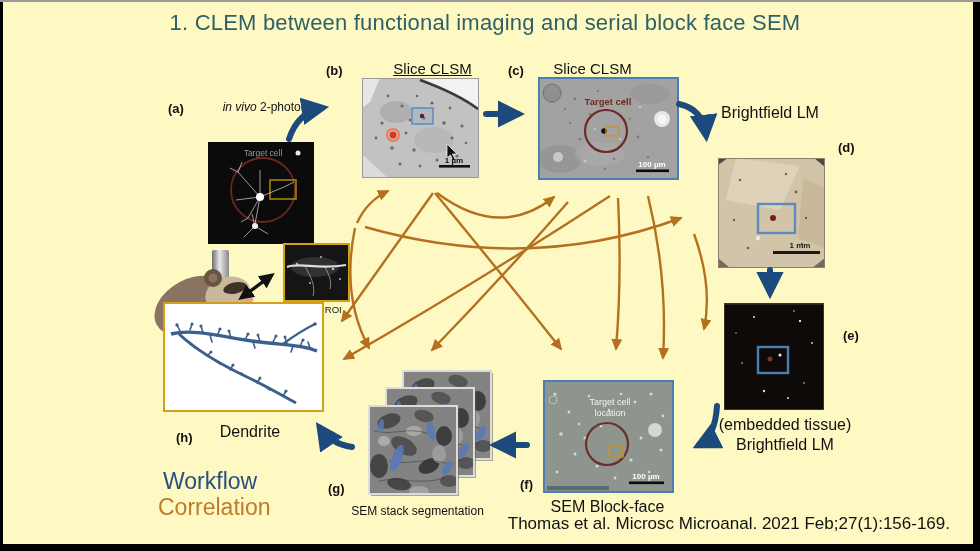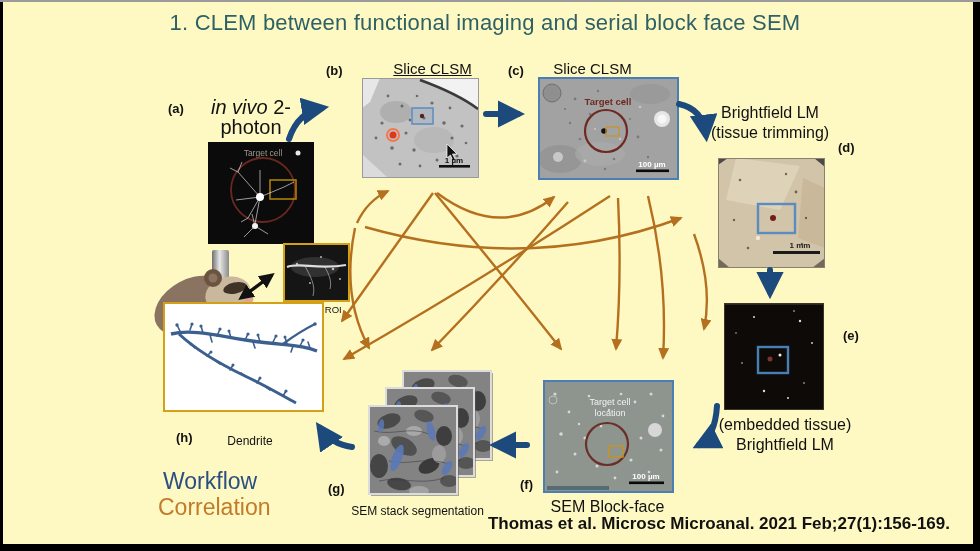--- a/index.html
+++ b/index.html
@@ -8,41 +8,41 @@
   .abs{position:absolute;}
   .ctr{text-align:center;}
   #title{left:0;right:10px;top:10px;font-size:22px;color:#2e6066;letter-spacing:.2px;}
   .plabel{font-weight:bold;font-size:13px;color:#111;}
   .ptitle{font-size:15px;color:#111;line-height:19px;}
   .small-cap{font-size:9.5px;color:#111;}
   .gold-border{border:2px solid #d4a017;background:#fff;}
   .blue-border{border:2px solid #4a7fb5;}
   #legend-workflow{left:163px;top:468px;font-size:23px;color:#2b4f80;}
   #legend-correlation{left:158px;top:494px;font-size:23px;color:#c07b2b;}
-  #citation{left:480px;width:470px;top:514px;font-size:17px;color:#111;text-align:right;font-weight:bold;}
+  #citation{left:480px;width:470px;top:514px;font-size:17px;color:#111;text-align:right;}
   .bar{background:#000;}
   svg{display:block;}
   .noptr{pointer-events:none;}
   #objective{left:212px;top:250px;width:17px;height:32px;border-radius:2px;
     background:linear-gradient(90deg,#6e6e6e,#e8e8e8 45%,#8a8a8a);border-bottom:3px solid #555;}
 </style>
 </head>
 <body>
 
 <div id="slide">
 
   <div class="abs bar" style="left:0;top:0;width:3px;height:551px;"></div>
   <div class="abs bar" style="right:0;top:0;width:7px;height:551px;"></div>
   <div class="abs bar" style="left:0;bottom:0;width:980px;height:7px;"></div>
   <div class="abs" style="left:0;top:0;width:980px;height:2px;background:#9a9a9a;"></div>
 
   <div id="title" class="abs ctr">1. CLEM between functional imaging and serial block face SEM</div>
 
   <div class="abs plabel" style="left:168px;top:101px;">(a)</div>
-  <div class="abs ctr" style="left:186px;top:97px;width:130px;font-size:20px;line-height:20px;color:#111;">
+  <div class="abs ctr" style="left:200px;top:97px;width:130px;font-size:12px;line-height:20px;color:#111;">
     <span style="font-style:italic;">in vivo</span><span> 2-photon</span>
   </div>
 
   <svg class="abs" style="left:208px;top:142px;" width="106" height="102" viewBox="0 0 106 102">
     <rect width="106" height="102" fill="#0b0b0b"></rect>
     <text x="55" y="14" font-size="8.5" fill="#9f968c" text-anchor="middle" font-family="Liberation Sans,sans-serif">Target cell</text>
     <circle cx="55" cy="48" r="32" fill="none" stroke="#6e2a22" stroke-width="1.8" opacity=".95"></circle>
     <rect x="62" y="38" width="26" height="19" fill="none" stroke="#b8860b" stroke-width="1.5"></rect>
     <g stroke="#fff" stroke-width=".8" opacity=".75">
       <path d="M52 55 L30 30 M52 55 L40 76 M52 55 L76 45 M52 55 L52 28 M52 55 L28 58 M52 55 L47 82 M30 30 L22 26 M30 30 L34 20 M76 45 L86 40 M40 76 L33 80"></path>
@@ -159,21 +159,20 @@
       <circle cx="66" cy="52" r="21" fill="none" stroke="#6e2a22" stroke-width="2.2"></circle>
       <circle cx="64" cy="52" r="2.8" fill="#111"></circle>
       <rect x="66" y="48" width="13" height="9" fill="none" stroke="#c8951e" stroke-width="1.3" opacity=".9"></rect>
       <text x="112" y="88" font-size="8" font-weight="bold" fill="#fff" text-anchor="middle" font-family="Liberation Sans,sans-serif">100 µm</text>
       <rect x="96" y="90.5" width="33" height="2.6" fill="#0a0a0a"></rect>
     </svg>
   </div>
 
   <div class="abs ctr ptitle" style="left:690px;top:103px;width:160px;font-size:16px;line-height:20px;">
     <div>Brightfield LM</div>
-    <div>(tissue trimming)</div>
   </div>
   <div class="abs plabel" style="left:838px;top:140px;">(d)</div>
   <svg class="abs" style="left:718px;top:158px;" width="107" height="110" viewBox="0 0 107 110">
     <rect width="107" height="110" fill="#d2c4a8"></rect>
     <polygon points="18,0 82,8 62,52 8,42" fill="#e0d5bc" opacity=".85"></polygon>
     <polygon points="85,20 107,30 107,90 80,80" fill="#c4b394" opacity=".7"></polygon>
     <polygon points="0,0 10,0 0,7" fill="#4a4a4a"></polygon>
       <polygon points="96,0 107,0 107,9" fill="#4a4a4a"></polygon>
     <polygon points="0,100 0,110 12,110" fill="#5a5246" opacity=".8"></polygon>
       <polygon points="107,100 107,110 94,110" fill="#5a5246" opacity=".8"></polygon>
@@ -334,21 +333,21 @@
           <circle cx="150" cy="20" r="1.8"></circle>
         <circle cx="26" cy="40" r="1.5"></circle>
           <circle cx="46" cy="48" r="1.5"></circle>
           <circle cx="68" cy="61" r="1.5"></circle>
           <circle cx="95" cy="74" r="1.5"></circle>
           <circle cx="121" cy="87" r="1.6"></circle>
       </g>
     </svg>
   </div>
   <div class="abs plabel" style="left:176px;top:430px;">(h)</div>
-  <div class="abs ctr ptitle" style="left:175px;top:431px;width:150px;font-size:12px;line-height:20px;">
+  <div class="abs ctr ptitle" style="left:175px;top:422px;width:150px;font-size:16px;line-height:20px;">
     <div>Dendrite</div>
   </div>
 
   <div id="legend-correlation" class="abs">Correlation</div>
   <div id="legend-workflow" class="abs">Workflow</div>
 
   <div id="citation" class="abs">Thomas et al. Microsc Microanal. 2021 Feb;27(1):156-169.</div>
 
   <svg class="abs noptr" style="left:0;top:0;" width="980" height="551" viewBox="0 0 980 551">
     <defs>

